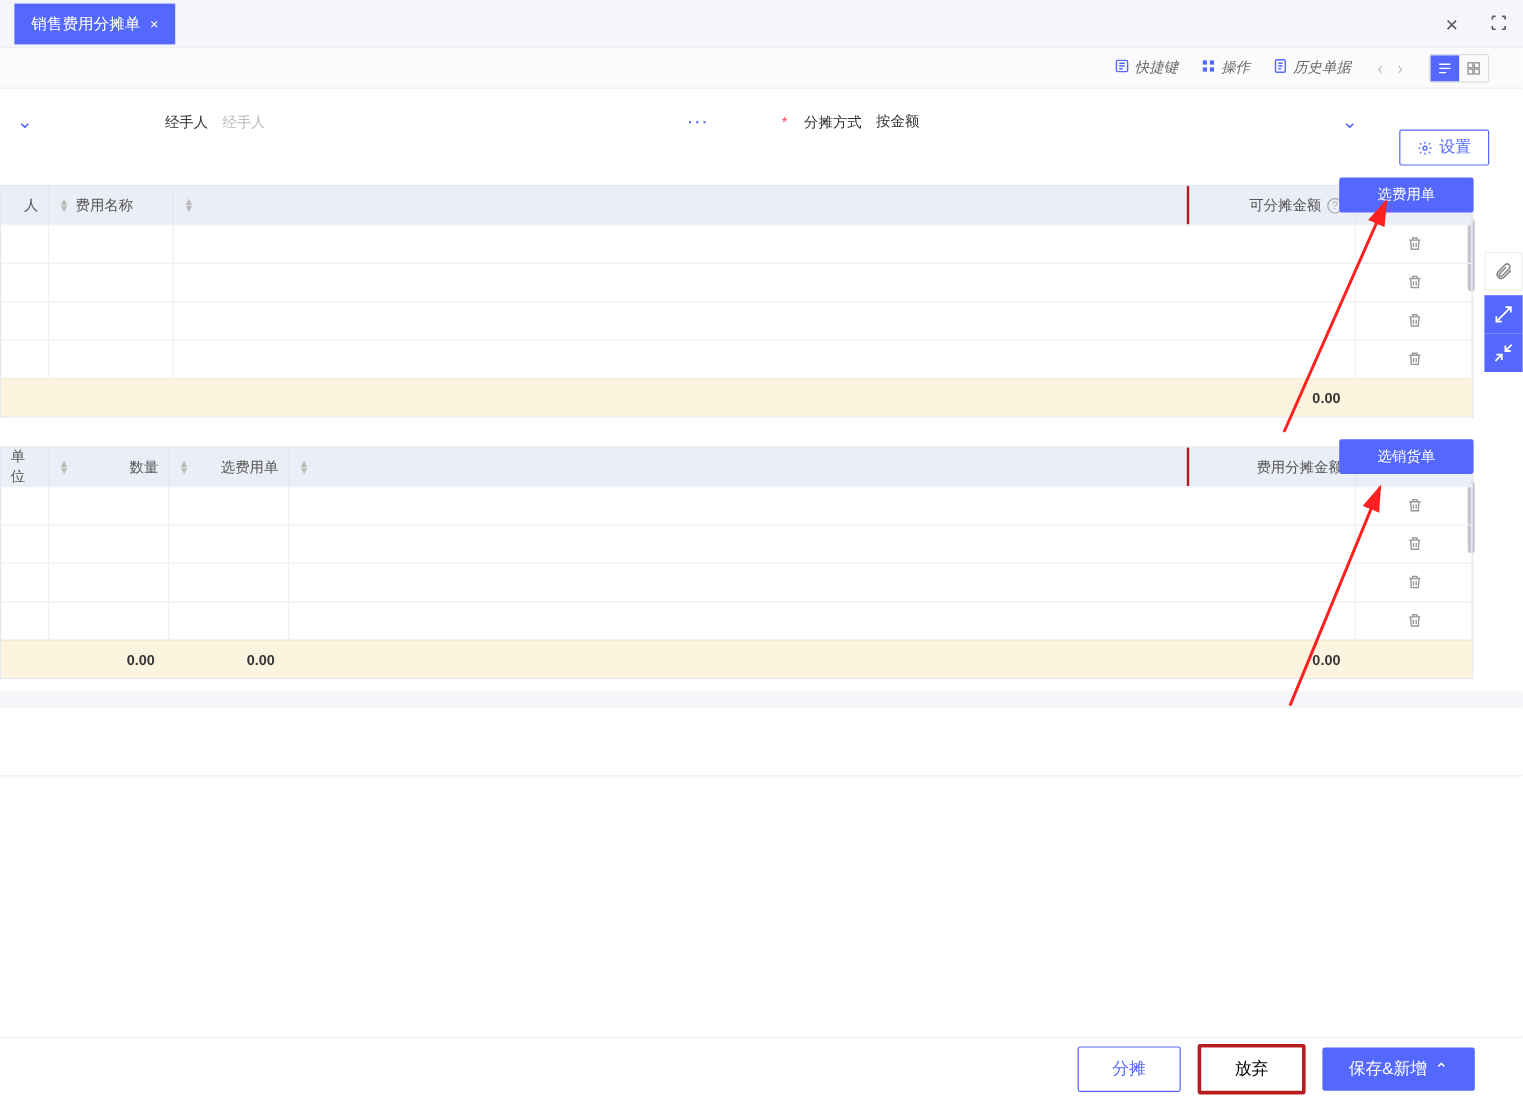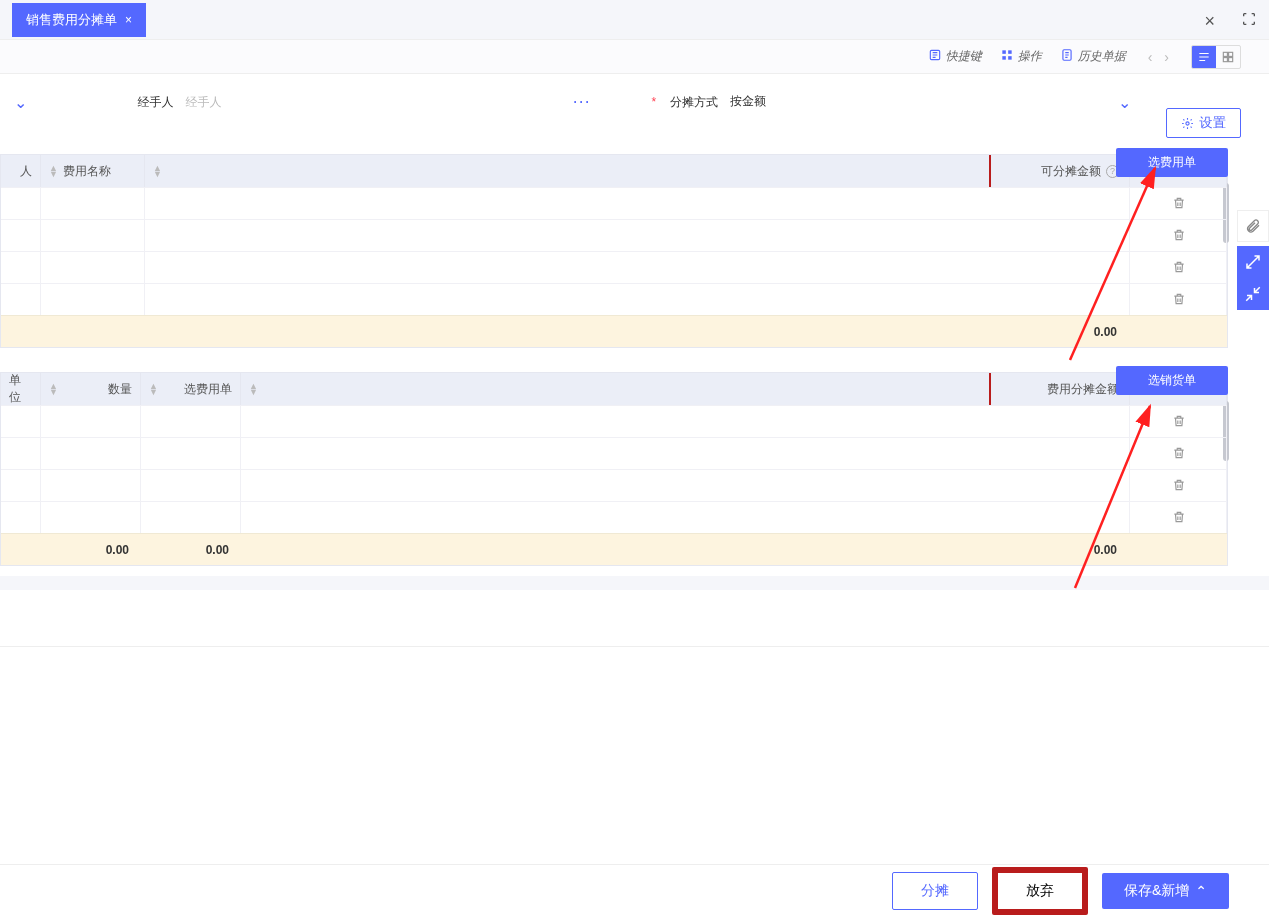--- a/index.html
+++ b/index.html
@@ -175,21 +175,21 @@
     align-items:center;
     padding-right:40px;
     gap:14px;
     background:#fff;
   }
   .btn {
     padding:9px 28px;
     border-radius:2px;
     font-size:14px;
     cursor:pointer;
-    border:6px solid #b91c1c;
+    border:3px solid #b91c1c;
     background:#fff;
   }
   .btn.outline-primary { border:1px solid #5468ff; color:#5468ff; }
   .btn.primary { background:#5468ff; color:#fff; border:none; display:flex; align-items:center; gap:6px; padding:9px 22px;}
   
   .side-float {
     position:absolute;
     right:0;
     top:210px;
     display:flex;

